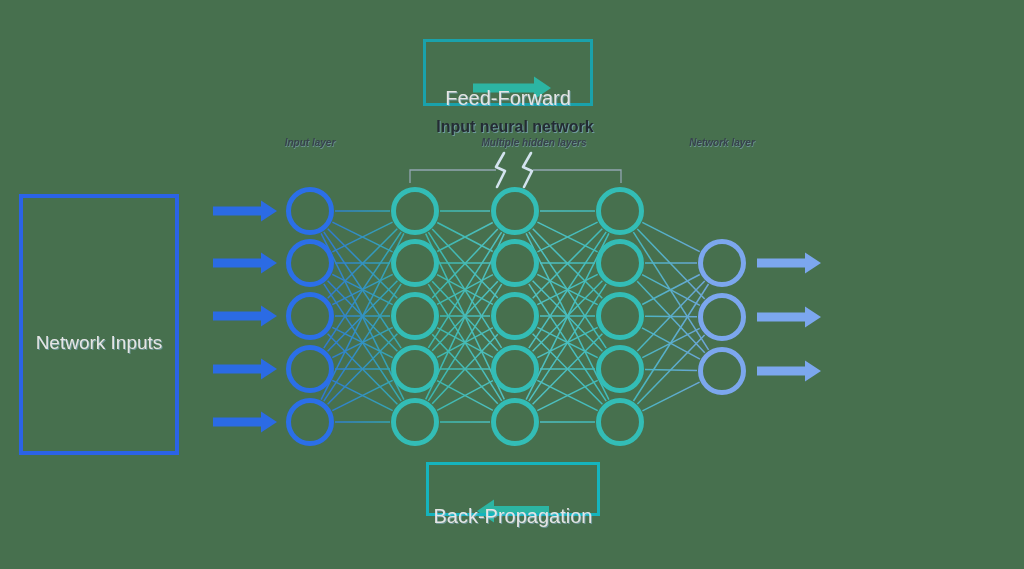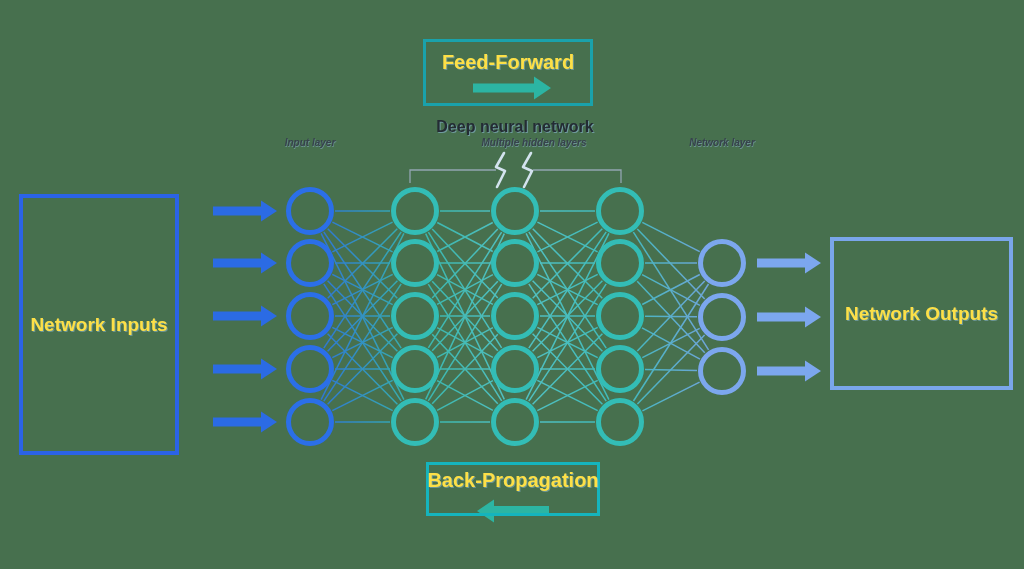--- a/index.html
+++ b/index.html
@@ -7,22 +7,23 @@
     position:relative; width:1024px; height:569px;
     background:#47704e; overflow:hidden;
     font-family:"Liberation Sans", sans-serif;
   }
   #net-svg { position:absolute; left:0; top:0; }
   .box {
     position:absolute; box-sizing:border-box; border-style:solid;
     display:flex; align-items:center; justify-content:center;
   }
   .box-label {
-    font-weight:bold; color:#fde047; white-space:nowrap;
+    font-weight:normal; color:#e5e5e5; white-space:nowrap;
     text-shadow:1px 1px 0 rgba(150,195,235,.45);
+    margin-top:36px;
   }
   .flow-box { flex-direction:column; justify-content:flex-start; border-width:3px; }
   .flow-box .box-label { font-size:20px; }
   .io-box { border-width:4px; }
   .io-box .box-label { font-size:19px; }
   .title {
     position:absolute; text-align:center; font-weight:bold; font-size:16px;
     color:#242c34; text-shadow:1px 1px 0 rgba(150,195,235,.5); white-space:nowrap;
   }
   .layer-label {
@@ -180,35 +181,32 @@
       <polygon points="213,311.5 261,311.5 261,305.5 277,316 261,326.5 261,320.5 213,320.5" fill="#2b6be4"></polygon>
       <polygon points="213,364.5 261,364.5 261,358.5 277,369 261,379.5 261,373.5 213,373.5" fill="#2b6be4"></polygon>
       <polygon points="213,417.5 261,417.5 261,411.5 277,422 261,432.5 261,426.5 213,426.5" fill="#2b6be4"></polygon>
       <polygon points="757,258.5 805,258.5 805,252.5 821,263 805,273.5 805,267.5 757,267.5" fill="#7ca7ee"></polygon>
       <polygon points="757,312.5 805,312.5 805,306.5 821,317 805,327.5 805,321.5 757,321.5" fill="#7ca7ee"></polygon>
       <polygon points="757,366.5 805,366.5 805,360.5 821,371 805,381.5 805,375.5 757,375.5" fill="#7ca7ee"></polygon>
       <polygon points="473,83.5 534,83.5 534,76.5 551,88 534,99.5 534,92.5 473,92.5" fill="#2cb5a3"></polygon>
       <polygon points="549,506 494,506 494,499.5 477,511 494,522.5 494,516 549,516" fill="#2cb5a3"></polygon>
     </svg>
 
-  <div class="title" style="left:395px; top:118px; width:240px;">Deep neural network</div>
+  <div class="title" style="left:395px; top:118px; width:240px;">Input neural network</div>
 
   <div class="layer-label" style="left:250px; top:137px; width:120px;">Input layer</div>
   <div class="layer-label" style="left:444px; top:137px; width:180px;">Multiple hidden layers</div>
   <div class="layer-label" style="left:662px; top:137px; width:120px;">Network layer</div>
 
   <div class="box flow-box" style="left: 423px; top: 39px; width: 170px; height: 67px; padding-top: 9px; border-color: rgb(26, 162, 171);">
     <span class="box-label">Feed-Forward</span>
   </div>
 
   <div class="box flow-box" style="left: 426px; top: 462px; width: 174px; height: 54px; padding-top: 4px; border-color: rgb(21, 180, 189);">
     <span class="box-label">Back-Propagation</span>
   </div>
 
   <div class="box io-box" style="left: 19px; top: 194px; width: 160px; height: 261px; border-color: rgb(43, 99, 230);">
     <span class="box-label">Network Inputs</span>
   </div>
 
-  <div class="box io-box" style="left: 830px; top: 237px; width: 183px; height: 153px; border-color: rgb(122, 166, 234);">
-    <span class="box-label">Network Outputs</span>
-  </div>
 
 </div>
 
 </body></html>

